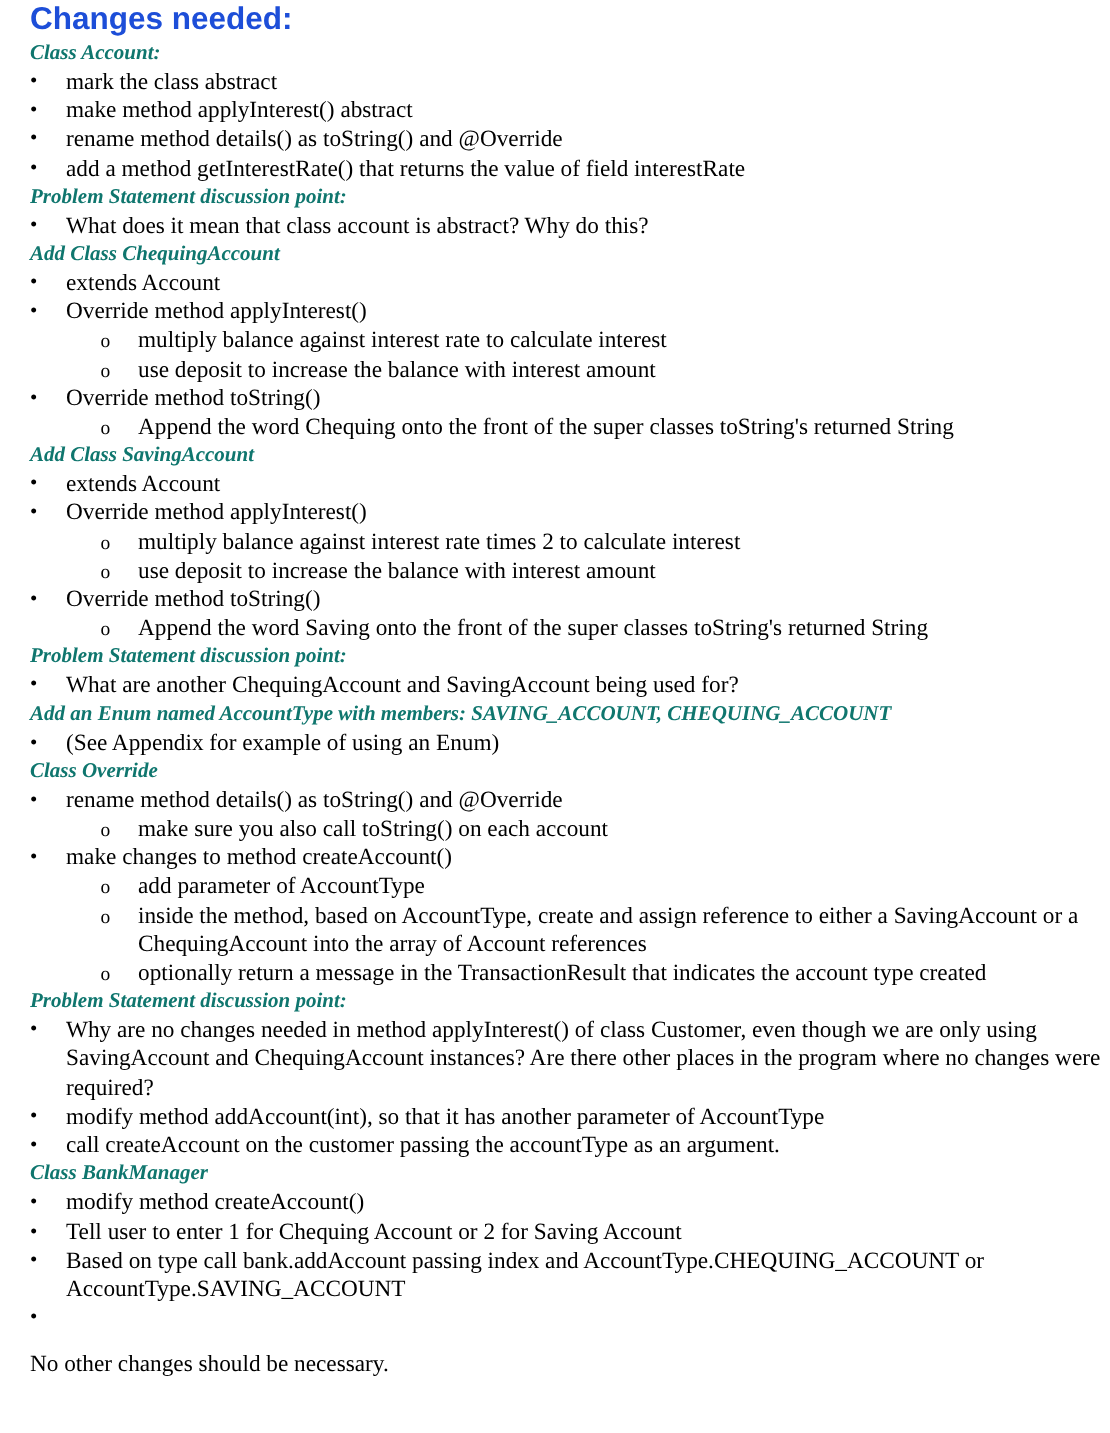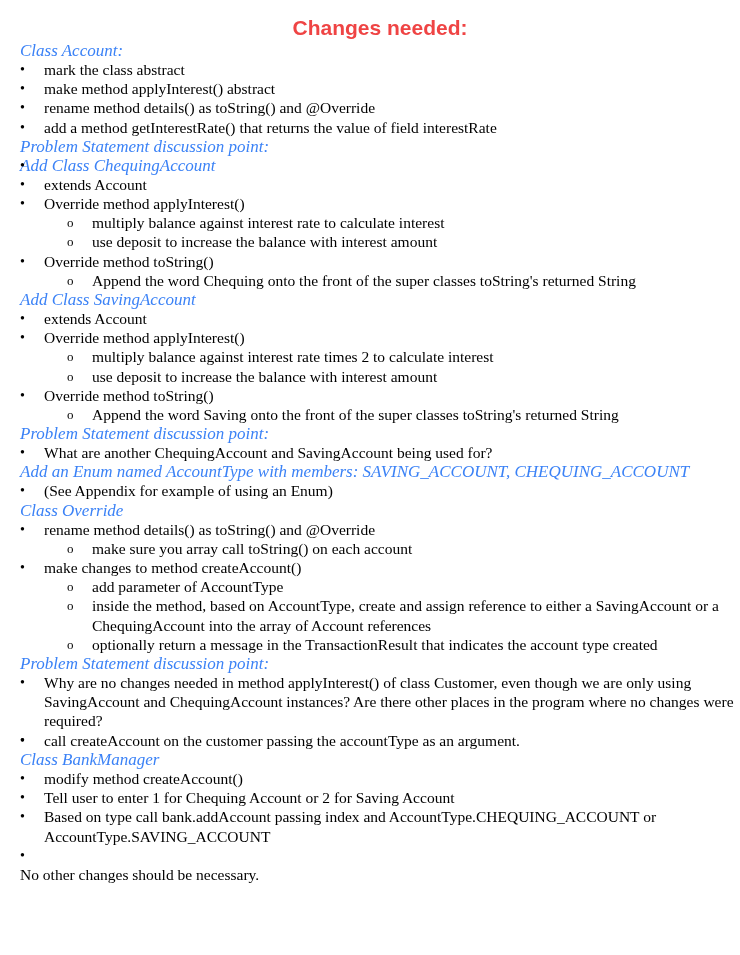--- a/index.html
+++ b/index.html
@@ -4,86 +4,86 @@
 <style>
   html, body { margin: 0; padding: 0; background: #ffffff; }
   body {
     width: 740px; height: 955px; overflow: hidden;
     font-family: "Liberation Serif", "DejaVu Serif", serif;
     color: #000;
   }
   .page { position: relative; padding: 0 0 0 20px; }
   .title {
     font-family: "Liberation Sans", "DejaVu Sans", sans-serif;
-    font-weight: bold; font-size: 21px; color: #ef4444;
-    margin: 0; padding-top: 15px; height: 26px; line-height: 26px; text-align: center;
+    font-weight: bold; font-size: 21px; color: #1d4ed8;
+    margin: 0; padding-top: 0; height: 26px; line-height: 26px;
   }
   .section {
-    font-style: italic; font-weight: normal; font-size: 17px; color: #3b82f6;
+    font-style: italic; font-weight: bold; font-size: 14px; color: #0f766e;
     height: 19px; line-height: 19px; white-space: nowrap;
   }
   .item {
     position: relative; font-size: 15.5px; line-height: 19.2px;
     padding-left: 24px; white-space: nowrap;
   }
   .item.wrap { white-space: normal; width: 690px; }
   .item .bullet {
     position: absolute; left: 0; top: 0; width: 10px; text-align: left; font-size: 14px;
   }
   .sub {
     position: relative; font-size: 15.5px; line-height: 19.2px;
     padding-left: 72px; white-space: nowrap;
   }
   .sub.wrap { white-space: normal; width: 635px; }
   .sub .bullet {
     position: absolute; left: 47px; top: 0; font-size: 13px;
   }
-  .closing { font-size: 15.5px; line-height: 19px; margin-top: 19px; }
+  .closing { font-size: 15.5px; line-height: 19px; margin-top: 31px; }
 </style>
 </head>
 <body>
 
 <div class="page">
   <h1 class="title">Changes needed:</h1>
   <div id="content">
       <div class="section">Class Account:</div>
       <div class="item"><span class="bullet">•</span><span>mark the class abstract</span></div>
       <div class="item"><span class="bullet">•</span><span>make method applyInterest() abstract</span></div>
       <div class="item"><span class="bullet">•</span><span>rename method details() as toString() and @Override</span></div>
       <div class="item"><span class="bullet">•</span><span>add a method getInterestRate() that returns the value of field interestRate</span></div>
       <div class="section">Problem Statement discussion point:</div>
-      <div class="item"><span class="bullet">•</span></div>
+      <div class="item"><span class="bullet">•</span><span>What does it mean that class account is abstract? Why do this?</span></div>
       <div class="section">Add Class ChequingAccount</div>
       <div class="item"><span class="bullet">•</span><span>extends Account</span></div>
       <div class="item"><span class="bullet">•</span><span>Override method applyInterest()</span></div>
       <div class="sub"><span class="bullet">o</span><span>multiply balance against interest rate to calculate interest</span></div>
       <div class="sub"><span class="bullet">o</span><span>use deposit to increase the balance with interest amount</span></div>
       <div class="item"><span class="bullet">•</span><span>Override method toString()</span></div>
       <div class="sub"><span class="bullet">o</span><span>Append the word Chequing onto the front of the super classes toString's returned String</span></div>
       <div class="section">Add Class SavingAccount</div>
       <div class="item"><span class="bullet">•</span><span>extends Account</span></div>
       <div class="item"><span class="bullet">•</span><span>Override method applyInterest()</span></div>
       <div class="sub"><span class="bullet">o</span><span>multiply balance against interest rate times 2 to calculate interest</span></div>
       <div class="sub"><span class="bullet">o</span><span>use deposit to increase the balance with interest amount</span></div>
       <div class="item"><span class="bullet">•</span><span>Override method toString()</span></div>
       <div class="sub"><span class="bullet">o</span><span>Append the word Saving onto the front of the super classes toString's returned String</span></div>
       <div class="section">Problem Statement discussion point:</div>
       <div class="item"><span class="bullet">•</span><span>What are another ChequingAccount and SavingAccount being used for?</span></div>
       <div class="section">Add an Enum named AccountType with members: SAVING_ACCOUNT, CHEQUING_ACCOUNT</div>
       <div class="item"><span class="bullet">•</span><span>(See Appendix for example of using an Enum)</span></div>
       <div class="section">Class Override</div>
       <div class="item"><span class="bullet">•</span><span>rename method details() as toString() and @Override</span></div>
-      <div class="sub"><span class="bullet">o</span><span>make sure you array call toString() on each account</span></div>
+      <div class="sub"><span class="bullet">o</span><span>make sure you also call toString() on each account</span></div>
       <div class="item"><span class="bullet">•</span><span>make changes to method createAccount()</span></div>
       <div class="sub"><span class="bullet">o</span><span>add parameter of AccountType</span></div>
       <div class="sub wrap"><span class="bullet">o</span><span>inside the method, based on AccountType, create and assign reference to either a SavingAccount or a ChequingAccount into the array of Account references</span></div>
       <div class="sub wrap"><span class="bullet">o</span><span>optionally return a message in the TransactionResult that indicates the account type created</span></div>
       <div class="section">Problem Statement discussion point:</div>
       <div class="item wrap"><span class="bullet">•</span><span>Why are no changes needed in method applyInterest() of class Customer, even though we are only using SavingAccount and ChequingAccount instances? Are there other places in the program where no changes were required?</span></div>
-      <div class="item"><span class="bullet">•</span></div>
+      <div class="item"><span class="bullet">•</span><span>modify method addAccount(int), so that it has another parameter of AccountType</span></div>
       <div class="item"><span class="bullet">•</span><span>call createAccount on the customer passing the accountType as an argument.</span></div>
       <div class="section">Class BankManager</div>
       <div class="item"><span class="bullet">•</span><span>modify method createAccount()</span></div>
       <div class="item"><span class="bullet">•</span><span>Tell user to enter 1 for Chequing Account or 2 for Saving Account</span></div>
       <div class="item wrap"><span class="bullet">•</span><span>Based on type call bank.addAccount passing index and AccountType.CHEQUING_ACCOUNT or AccountType.SAVING_ACCOUNT</span></div>
       <div class="item"><span class="bullet">•</span></div>
     </div>
   <div class="closing">No other changes should be necessary.</div>
 </div>
 

